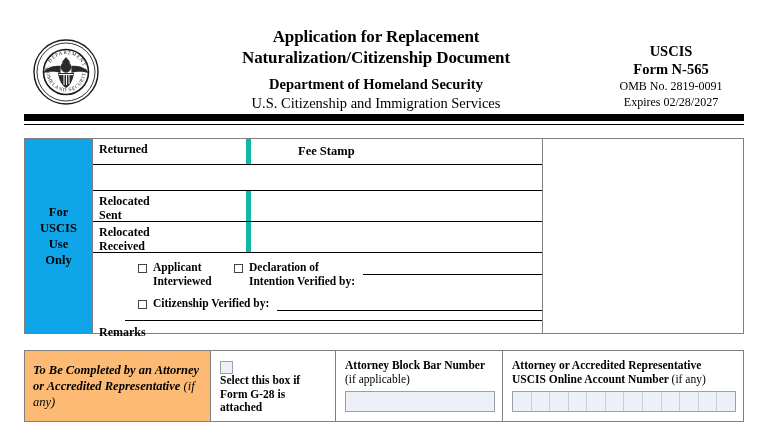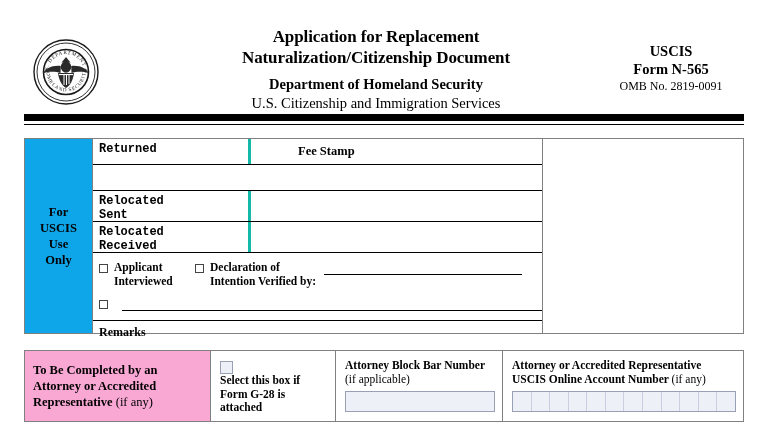--- a/index.html
+++ b/index.html
@@ -152,37 +152,37 @@
     display: flex;
     height: 26px;
     border-bottom: 1px solid #000000;
     box-sizing: border-box;
   }
   .status-row.two-line {
     height: 31px;
   }
   .status-name {
     width: 158px;
-    border-right: 3px solid #14b8a6;
+    border-right: 5px solid #14b8a6;
     box-sizing: border-box;
     padding: 3px 0 0 6px;
     font-size: 12px;
     font-weight: bold;
     line-height: 14px;
-    font-family: Liberation Mono, monospace;
   }
   .status-fill {
     flex: 1;
   }
 
   .check-area {
-    padding: 8px 0 0 6px;
+    padding: 8px 0 0 13px;
     box-sizing: border-box;
     flex: 1;
     border-bottom: 1px solid #000000;
+    margin-left: 32px;
   }
   .check-line {
     display: flex;
     align-items: flex-start;
     margin-bottom: 9px;
   }
   .cbox {
     width: 9px;
     height: 9px;
     border: 1px solid #444444;
@@ -257,27 +257,28 @@
   }
   .atty-cell {
     box-sizing: border-box;
     border-right: 1px solid #808080;
     padding: 7px 7px 0 9px;
   }
   .atty-cell:last-child { border-right: none; }
 
   .atty-title {
     width: 186px;
-    background: #f9a8d4;
+    background: #fdba74;
     font-size: 12.5px;
     font-weight: bold;
     line-height: 16px;
     display: flex;
     align-items: center;
     padding: 0 8px;
+    font-style: italic;
   }
   .atty-title .reg { font-weight: normal; }
 
   .atty-g28 {
     width: 125px;
     display: flex;
     align-items: flex-start;
     padding-top: 9px;
     flex-direction: column;
   }
@@ -372,20 +373,21 @@
       <div class="title-line">Application for Replacement</div>
       <div class="title-line">Naturalization/Citizenship Document</div>
       <div class="agency-line">Department of Homeland Security</div>
       <div class="agency-sub">U.S. Citizenship and Immigration Services</div>
     </div>
 
     <div class="form-id">
       <div class="uscis">USCIS</div>
       <div class="fnum">Form N-565</div>
       <div class="omb">OMB No. 2819-0091</div>
+      <div class="exp">Expires 02/28/2027</div>
     </div>
   </div>
 
   <div class="divider-wrap">
     <div class="divider-bar"></div>
     <div class="divider-line"></div>
   </div>
 
   <div class="uscis-table">
 
@@ -430,20 +432,21 @@
             </div>
             <div class="check-col-b">
               <span class="cbox"></span>
               <span class="cb-label">Declaration of
 Intention Verified by:</span>
               <span class="rule rule-short"></span>
             </div>
           </div>
           <div class="check-line">
             <span class="cbox"></span>
+            <span class="cb-label">Citizenship Verified by:</span>
             <span class="rule"></span>
           </div>
         </div>
 
         <div class="remarks">
           <span>Remarks</span>
         </div>
 
       </div>
     </div>

